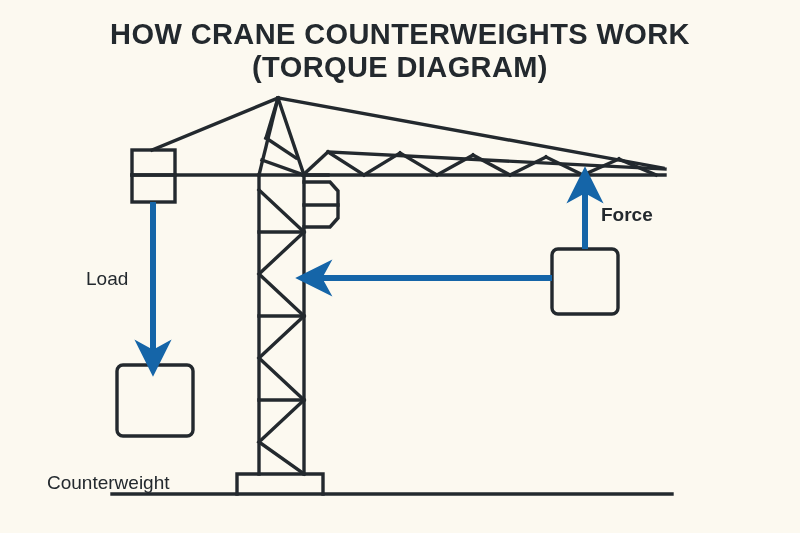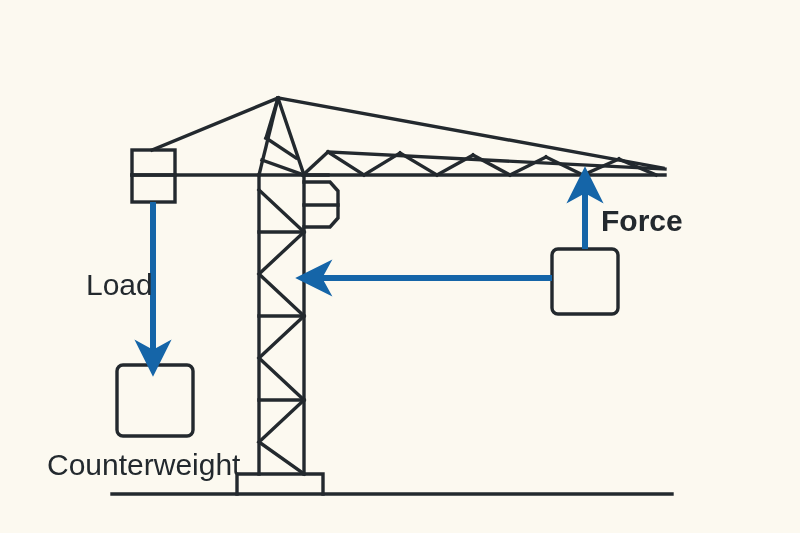--- a/index.html
+++ b/index.html
@@ -37,35 +37,39 @@
     white-space: nowrap;
   }
   #diagram {
     position: absolute;
     left: 0;
     top: 0;
   }
   .lbl {
     position: absolute;
     font-family: "Liberation Sans", sans-serif;
-    font-size: 30px;
+    font-size: 19px;
     color: #23292e;
     white-space: nowrap;
     letter-spacing: 0px;
   }
   #label-load { left: 86px; top: 268px; text-align: center; }
-  #label-counterweight { left: 47px; top: 448px; }
+  #label-counterweight { left: 47px; top: 472px; }
   #label-distance { left: 391px; top: 285px; font-weight: bold; }
   #label-force { left: 601px; top: 204px; font-weight: bold; }
 </style>
 </head>
 <body>
 
 <div id="stage">
 
+  <div id="title-block">
+    <div class="title-line">HOW CRANE COUNTERWEIGHTS WORK</div>
+    <div class="title-line">(TORQUE DIAGRAM)</div>
+  </div>
 
   <svg id="diagram" width="800" height="533" viewBox="0 0 800 533">
 
     <defs>
       <marker id="arrowblue" markerWidth="7" markerHeight="7" refX="3.1" refY="3.5" orient="auto" markerUnits="strokeWidth">
         <path d="M0.2,0.4 L6.4,3.5 L0.2,6.6 L1.9,3.5 Z" fill="#1565a8"></path>
       </marker>
     </defs>
 
     <g stroke="#23292e" stroke-width="3.4" fill="none" stroke-linecap="square" stroke-linejoin="miter">

